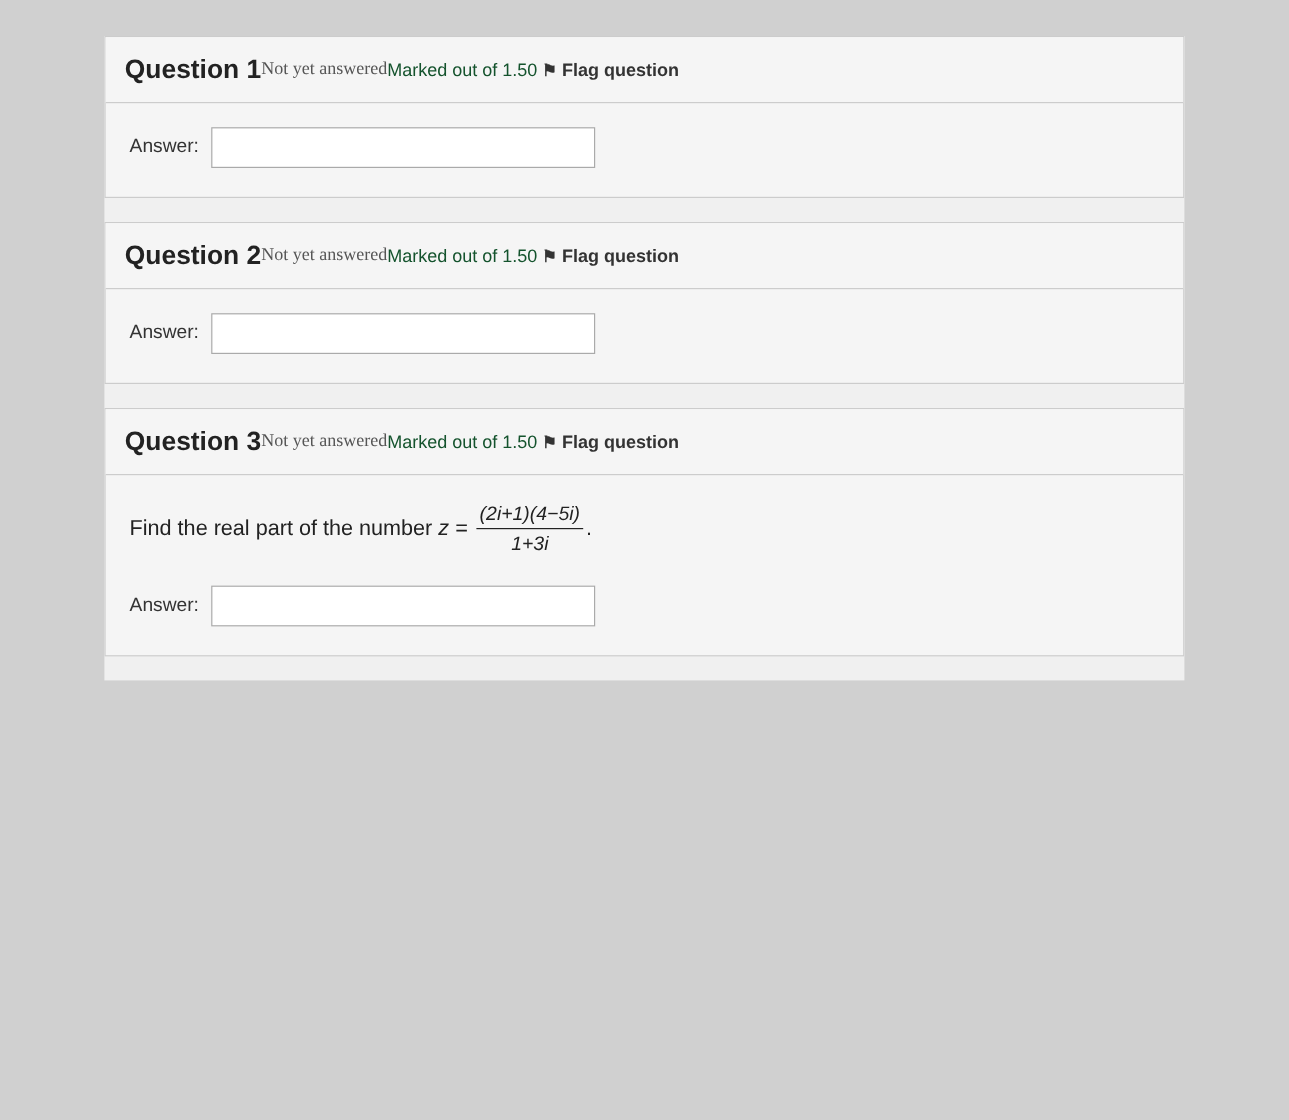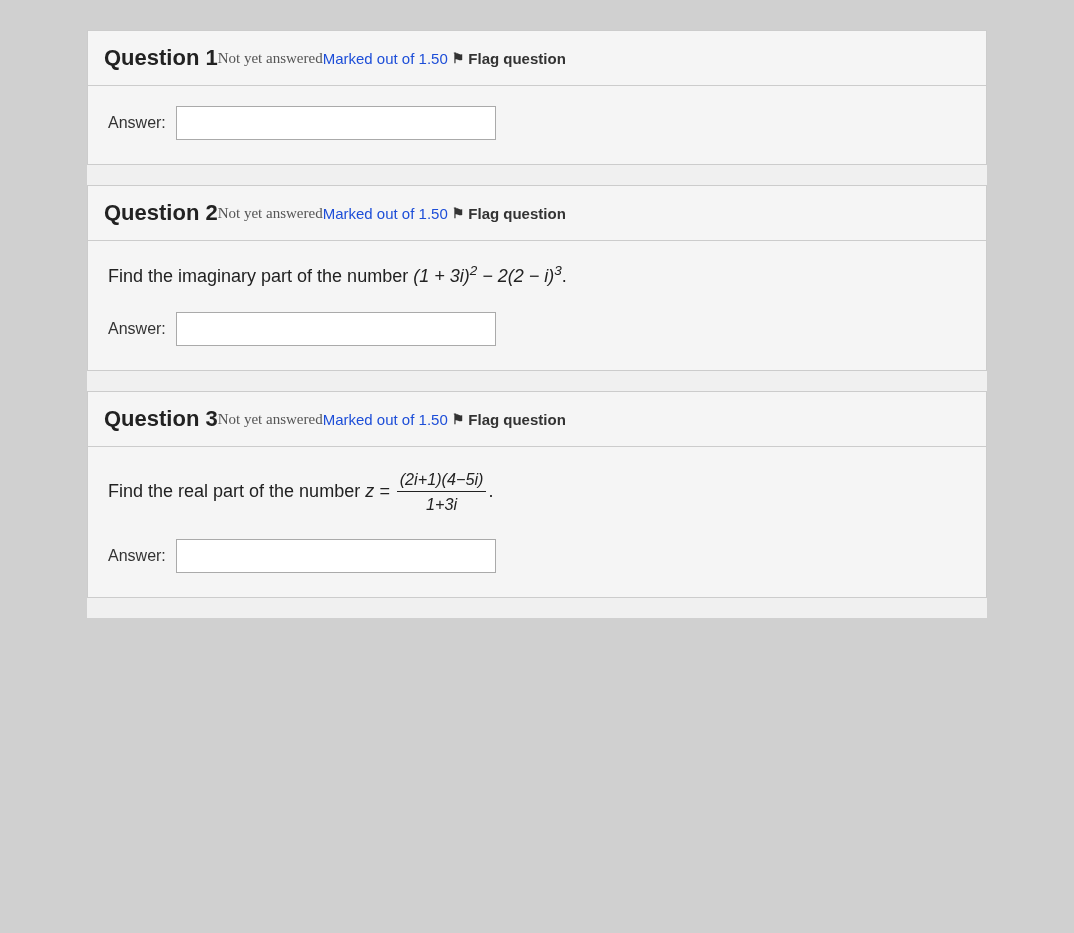--- a/index.html
+++ b/index.html
@@ -48,21 +48,21 @@
     }
 
     .question-status {
       font-size: 15px;
       color: #555;
       font-family: Liberation Serif, serif;
     }
 
     .question-marked {
       font-size: 15px;
-      color: #1d4ed8;
+      color: #14532d;
       text-align: right;
     }
 
     .flag-question {
       font-size: 15px;
       font-weight: bold;
       color: #333;
       display: flex;
       align-items: center;
       gap: 4px;
@@ -181,23 +181,20 @@
     <div class="question-header">
       <span class="question-title">Question 2</span>
       <span class="question-status">Not yet answered</span>
       <span class="question-marked">Marked out of 1.50</span>
       <span class="flag-question">
         <span class="flag-icon">⚑</span>
         <span>Flag question</span>
       </span>
     </div>
     <div class="question-body">
-      <div class="question-text">
-        Find the imaginary part of the number <span class="math">(1 + 3<i>i</i>)<sup>2</sup> − 2(2 − <i>i</i>)<sup>3</sup></span>.
-      </div>
       <div class="answer-row">
         <span class="answer-label">Answer:</span>
         <input class="answer-input" type="text" style="">
       </div>
     </div>
   </div>
 
   <div class="question-block">
     <div class="question-header">
       <span class="question-title">Question 3</span>

